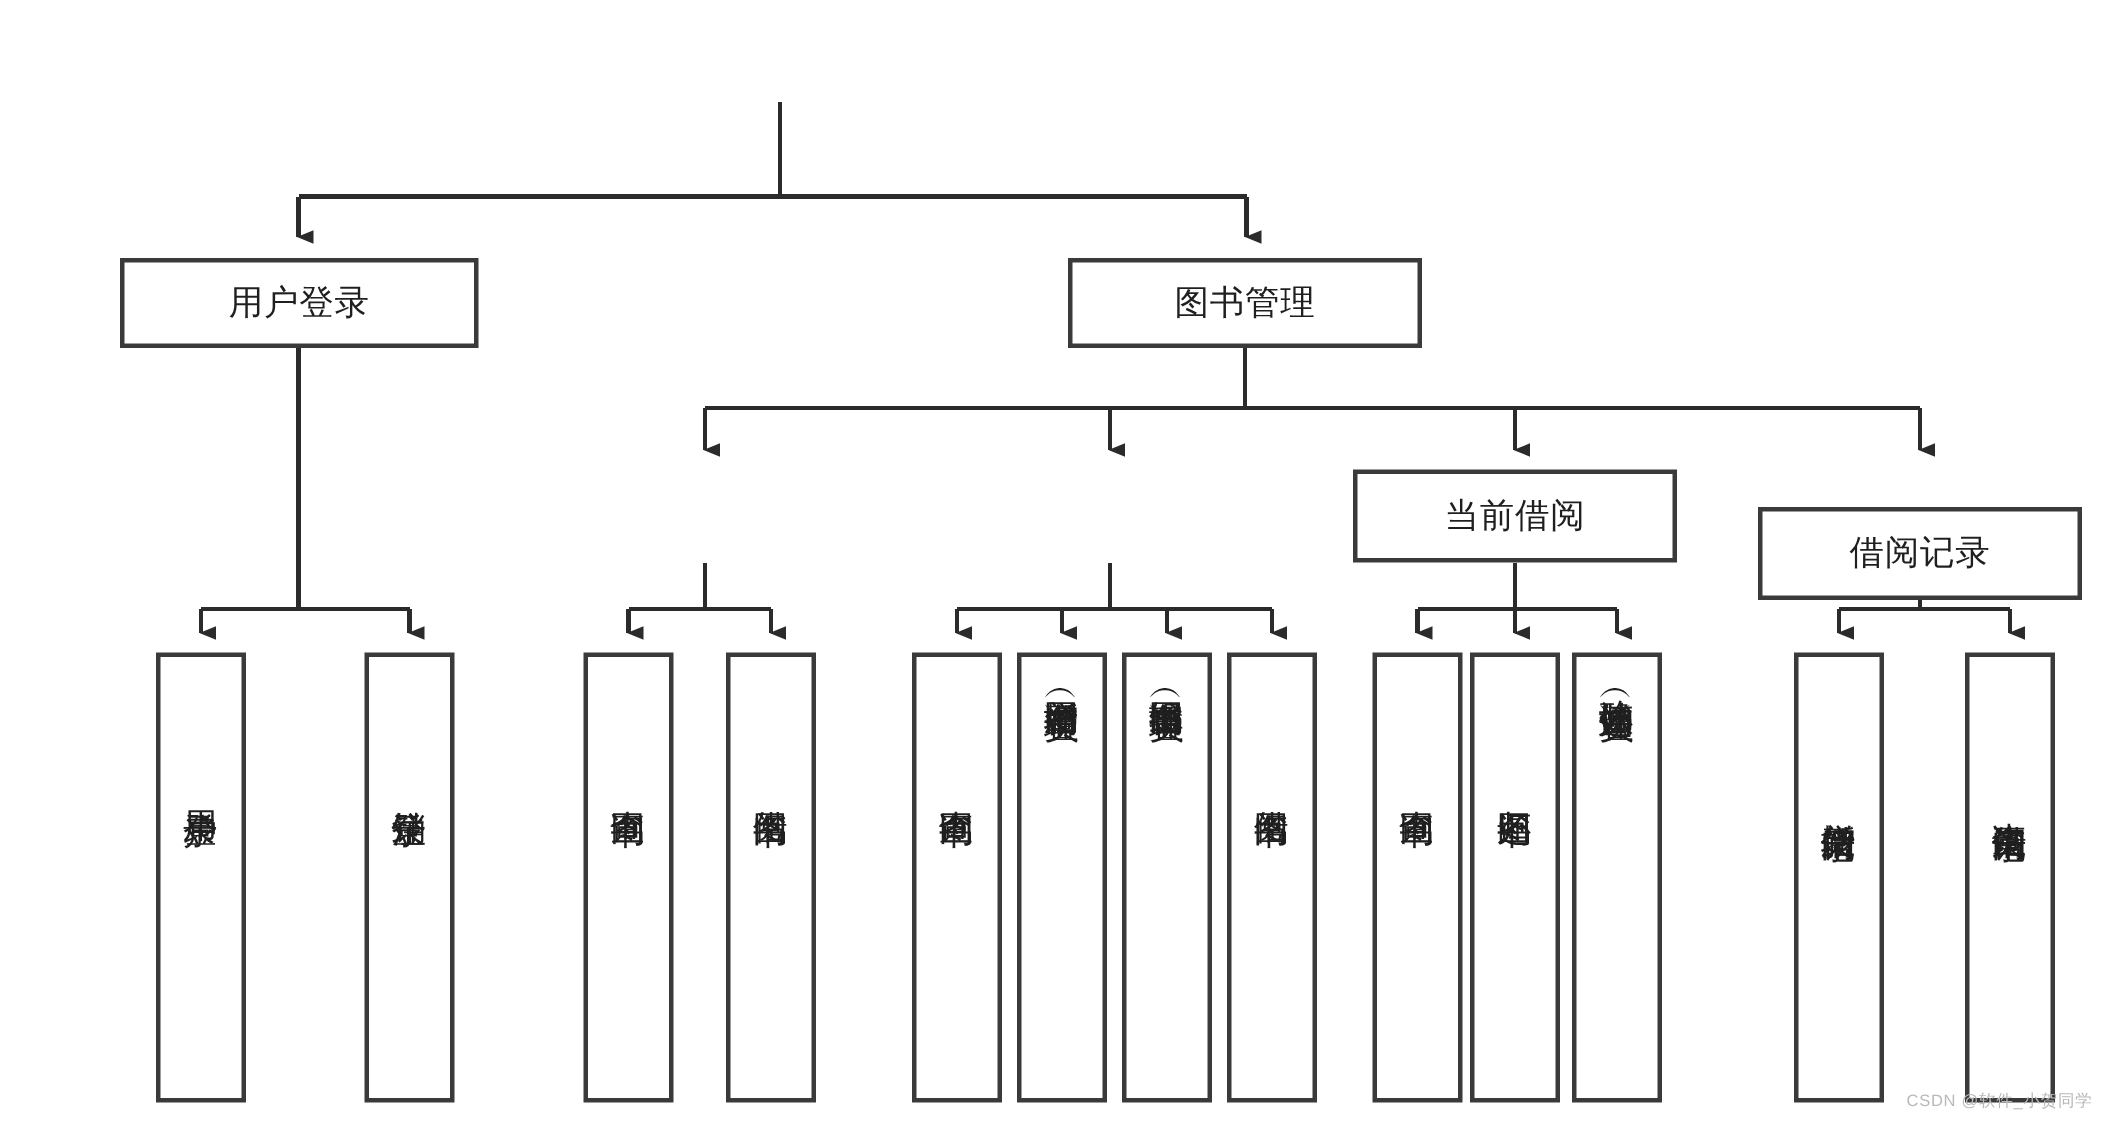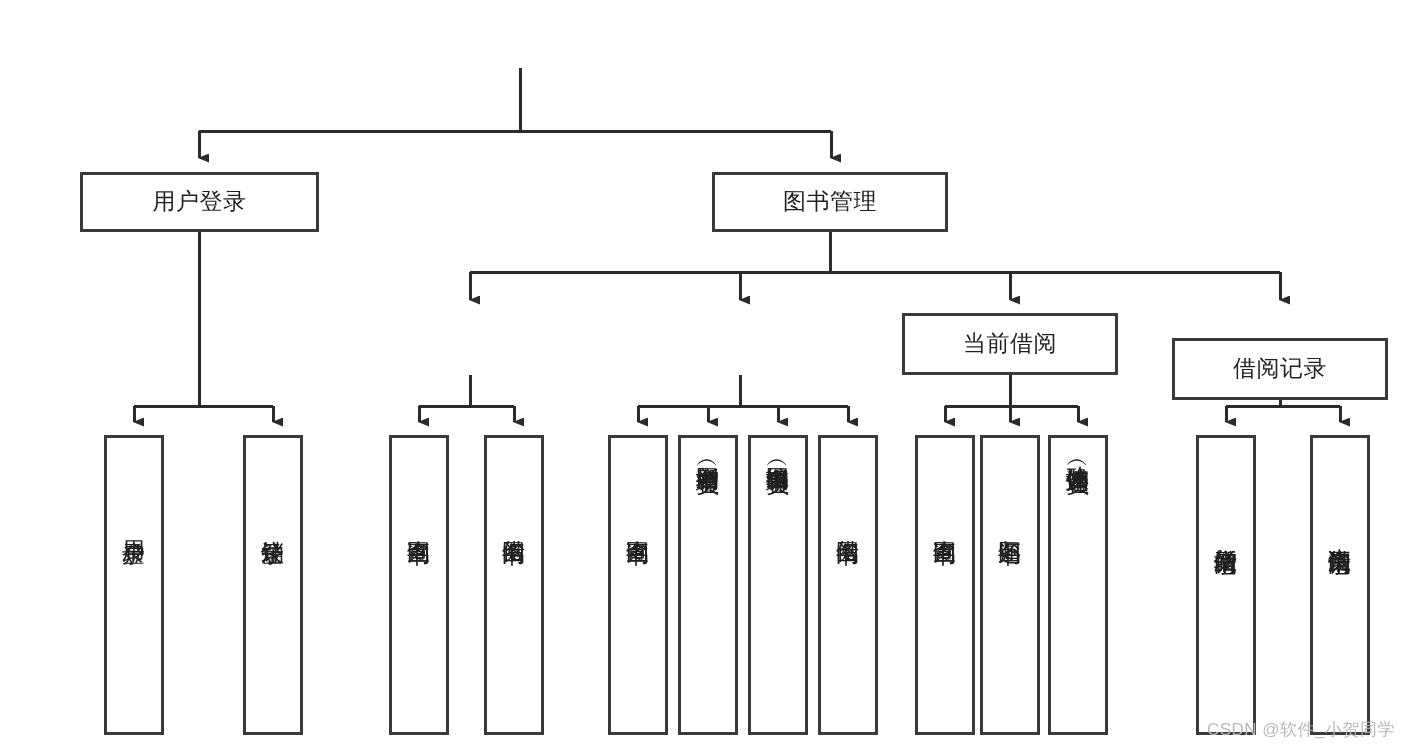--- a/index.html
+++ b/index.html
@@ -71,21 +71,21 @@
   .node.vert.midlow .node-label {
     padding-top: 86px;
   }
   .node.vert.topal .node-label {
     padding-top: 4px;
   }
   #watermark {
     position: absolute;
     right: 10px;
     bottom: 6px;
-    font-size: 17px;
+    font-size: 11px;
     color: #b9b9b9;
     letter-spacing: 0.5px;
     white-space: nowrap;
   }
 </style>
 </head>
 <body>
 
 <div id="diagram-root">
 

